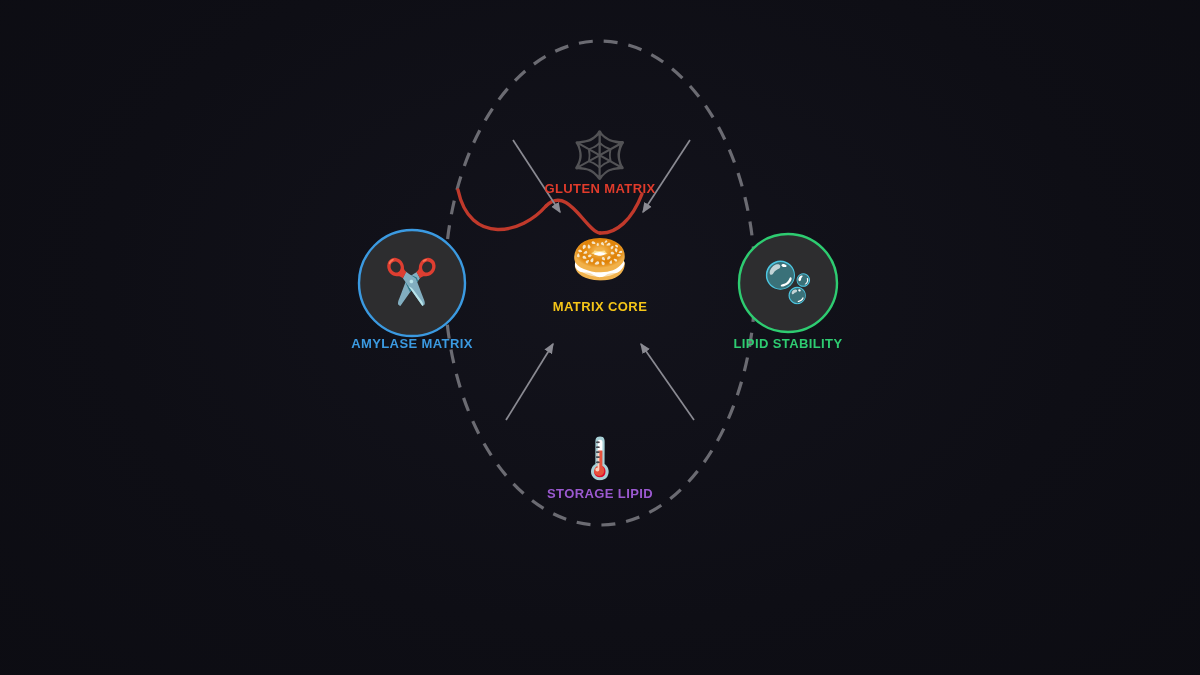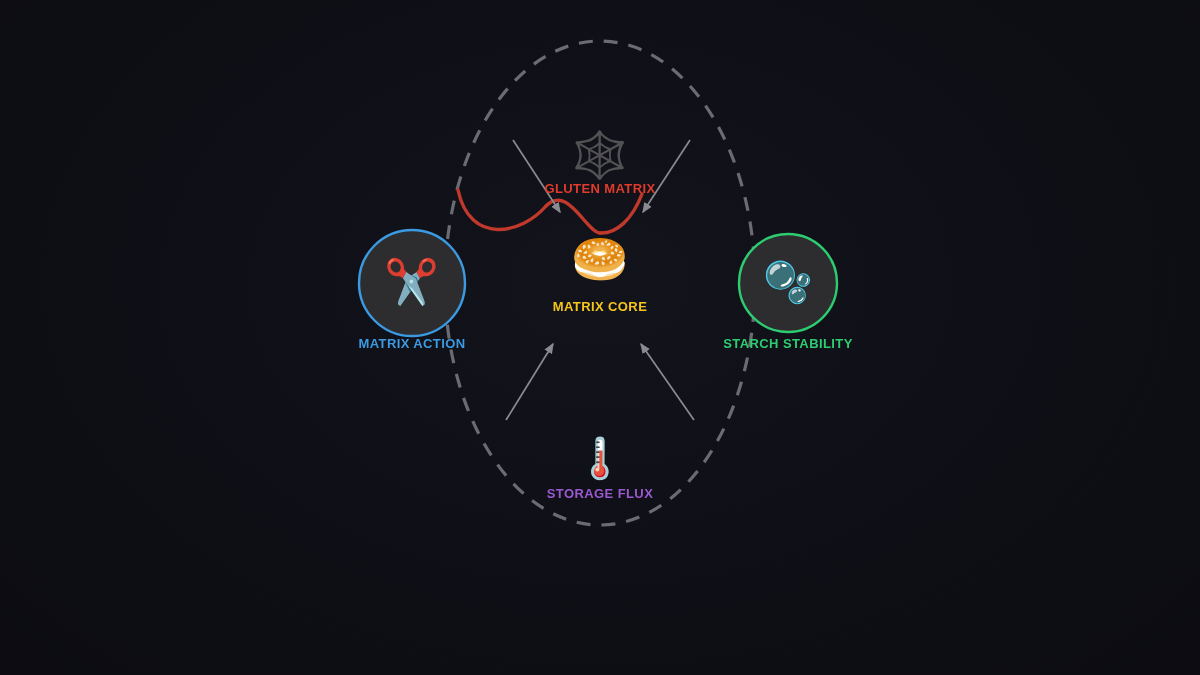--- a/index.html
+++ b/index.html
@@ -97,25 +97,25 @@
   <div class="node-icon" style="left:412px; top:282px; font-size:44px;">✂️</div>
 
   <div class="node-icon" style="left:788px; top:282px; font-size:40px;">🫧</div>
 
   <div class="node-icon" style="left:600px; top:458px; font-size:40px;">🌡️</div>
 
   <div class="node-label" style="left:600px; top:181px; color:#e03b2b;">GLUTEN MATRIX</div>
 
   <div class="node-label" style="left:600px; top:299px; color:#f5c518;">MATRIX CORE</div>
 
-  <div class="node-label" style="left:412px; top:336px; color:#3b9ae1;">MATRIX ACTION</div>
+  <div class="node-label" style="left:412px; top:336px; color:#3b9ae1;">AMYLASE MATRIX</div>
 
-  <div class="node-label" style="left:788px; top:336px; color:#2ecc71;">STARCH STABILITY</div>
+  <div class="node-label" style="left:788px; top:336px; color:#2ecc71;">LIPID STABILITY</div>
 
-  <div class="node-label" style="left:600px; top:486px; color:#9b59d0;">STORAGE FLUX</div>
+  <div class="node-label" style="left:600px; top:486px; color:#9b59d0;">STORAGE LIPID</div>
 
   <div id="footer">
 
     
 
     
 
     
 
   </div>

